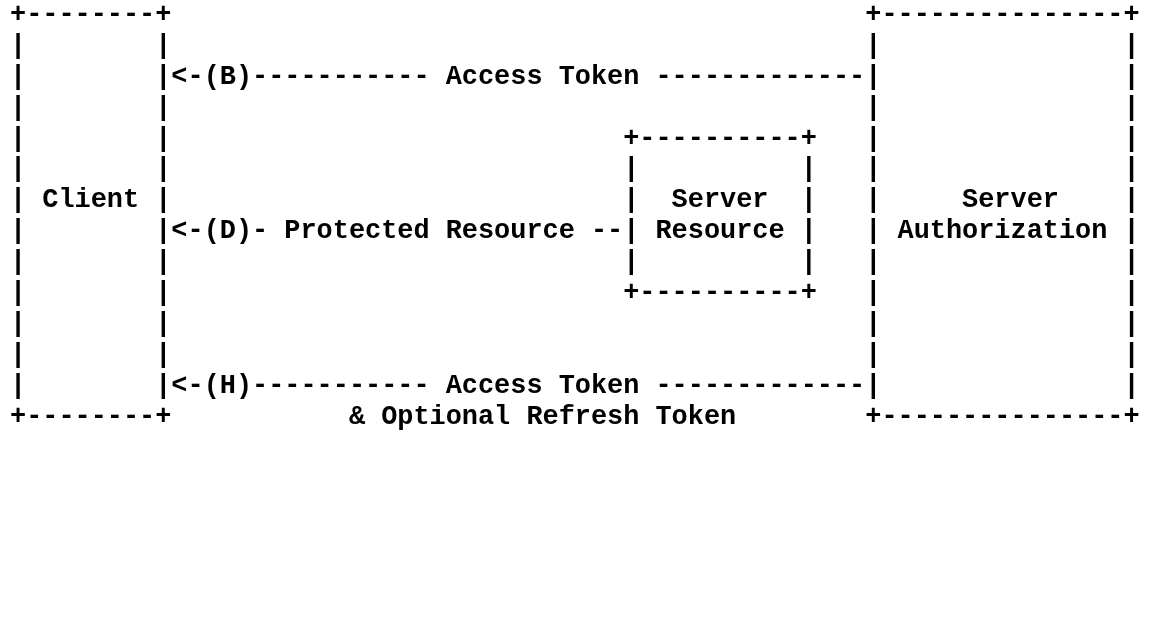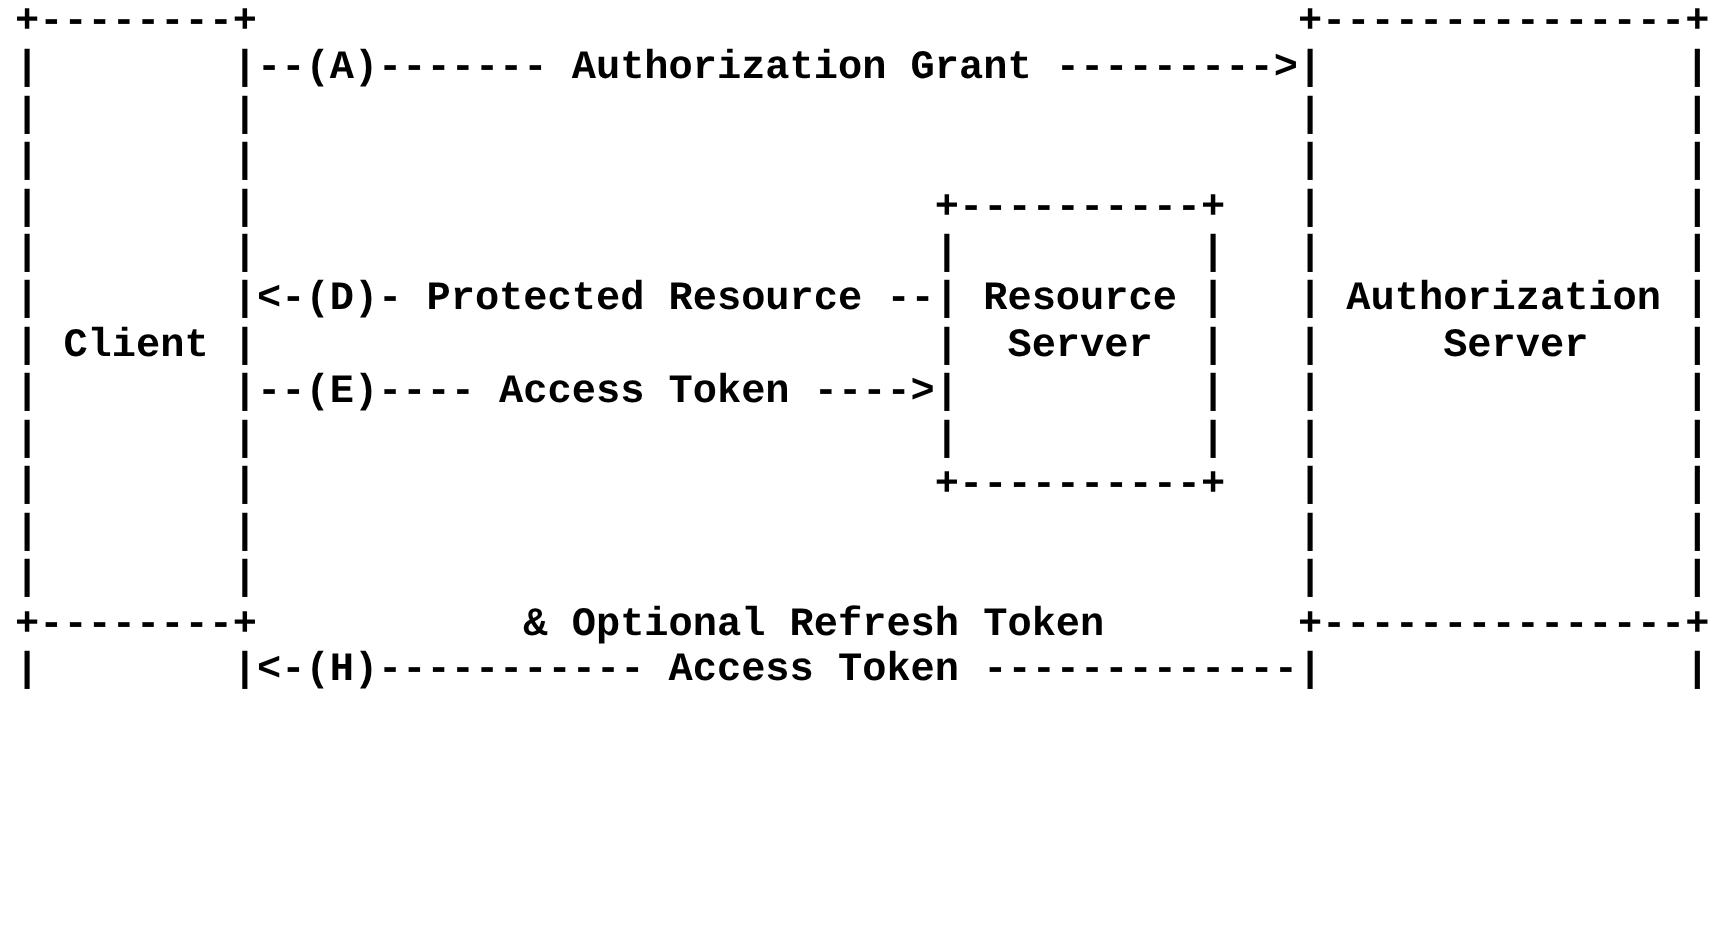--- a/index.html
+++ b/index.html
@@ -27,28 +27,27 @@
     white-space: pre;
     height: 30.9px;
   }
 </style>
 </head>
 <body>
 
 <div class="screen">
   <div class="ascii-diagram">
     <div class="ascii-line">+--------+                                           +---------------+</div>
-    <div class="ascii-line">|        |--(A)------- Authorization Grant ---------&gt;|               |</div>
     <div class="ascii-line">|        |                                           |               |</div>
+    <div class="ascii-line">|        |&lt;-(B)----------- Access Token -------------|               |</div>
     <div class="ascii-line">|        |                                           |               |</div>
     <div class="ascii-line">|        |                            +----------+   |               |</div>
     <div class="ascii-line">|        |                            |          |   |               |</div>
+    <div class="ascii-line">| Client |                            |  Server  |   |     Server    |</div>
     <div class="ascii-line">|        |&lt;-(D)- Protected Resource --| Resource |   | Authorization |</div>
-    <div class="ascii-line">| Client |                            |  Server  |   |     Server    |</div>
-    <div class="ascii-line">|        |--(E)---- Access Token ----&gt;|          |   |               |</div>
     <div class="ascii-line">|        |                            |          |   |               |</div>
     <div class="ascii-line">|        |                            +----------+   |               |</div>
     <div class="ascii-line">|        |                                           |               |</div>
     <div class="ascii-line">|        |                                           |               |</div>
+    <div class="ascii-line">|        |&lt;-(H)----------- Access Token -------------|               |</div>
     <div class="ascii-line">+--------+           &amp; Optional Refresh Token        +---------------+</div>
-    <div class="ascii-line">|        |&lt;-(H)----------- Access Token -------------|               |</div>
   </div>
 </div>
 
 </body></html>

